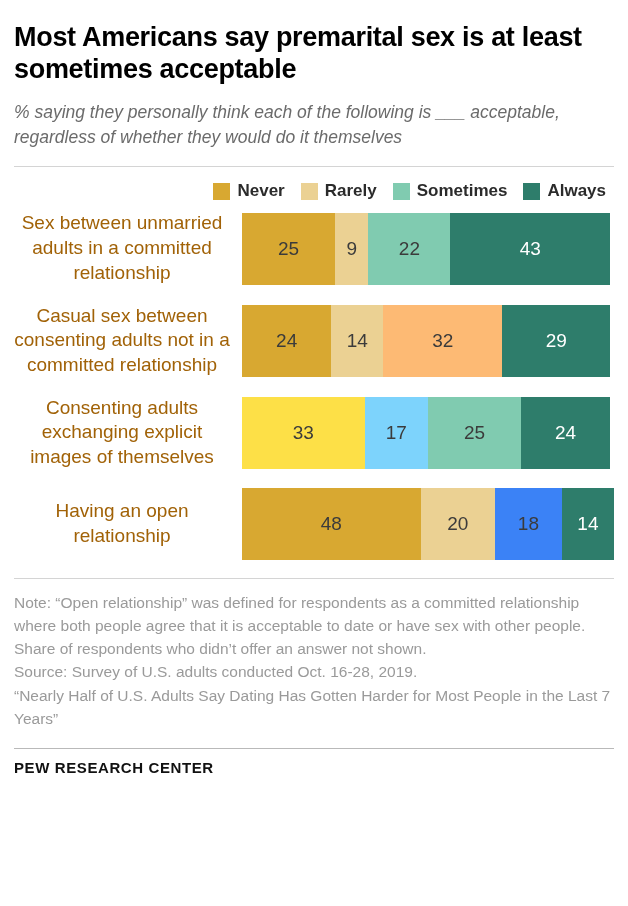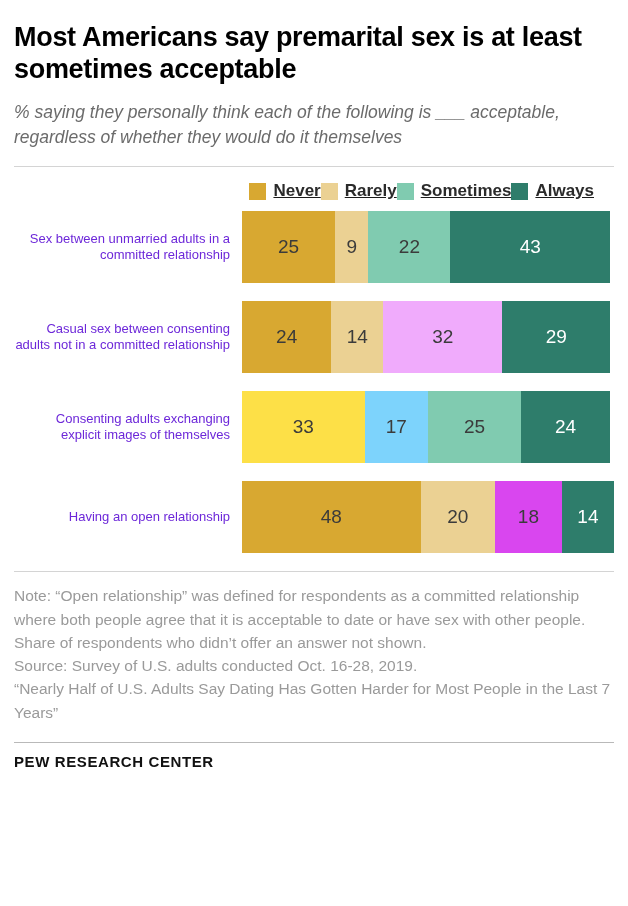--- a/index.html
+++ b/index.html
@@ -42,23 +42,23 @@
     height: 1px;
     background: #d4d4d4;
     margin: 16px 0 0 0;
   }
 
   
   .legend {
     display: flex;
     align-items: center;
     justify-content: flex-end;
-    margin: 14px 16px 10px 0;
+    gap: 16px;
+    margin: 14px 4px 10px 0;
     padding-right: 4px;
-    text-decoration: underline;
   }
   .legend-item {
     display: flex;
     align-items: center;
     gap: 7px;
     font-size: 17px;
     font-weight: bold;
     color: #2b2b2b;
   }
   .legend-swatch {
@@ -71,25 +71,25 @@
   .chart {
     margin-top: 2px;
   }
   .row {
     display: flex;
     align-items: center;
     margin-bottom: 18px;
   }
   .row-label {
     width: 228px;
-    text-align: right;
+    text-align: center;
     padding-right: 12px;
-    font-size: 13px;
+    font-size: 19px;
     line-height: 1.3;
-    color: #6d28d9;
+    color: #a16207;
     box-sizing: border-box;
   }
   .bars {
     flex: 1;
     display: flex;
     height: 72px;
   }
   .seg {
     display: flex;
     align-items: center;
@@ -169,41 +169,41 @@
         <div class="seg dark-text" style="background:#80cbb0;width:22%">22</div>
         <div class="seg light-text" style="background:#2e7d6b;width:43%">43</div>
       </div>
     </div>
 
     <div class="row">
       <div class="row-label">Casual sex between consenting adults not in a committed relationship</div>
       <div class="bars">
         <div class="seg dark-text" style="background:#d8a831;width:24%">24</div>
         <div class="seg dark-text" style="background:#ebd193;width:14%">14</div>
-        <div class="seg dark-text" style="background:#f0abfc;width:32%">32</div>
+        <div class="seg dark-text" style="background:#fdba74;width:32%">32</div>
         <div class="seg light-text" style="background:#2e7d6b;width:29%">29</div>
       </div>
     </div>
 
     <div class="row">
       <div class="row-label">Consenting adults exchanging explicit images of themselves</div>
       <div class="bars">
         <div class="seg dark-text" style="background:#fde047;width:33%">33</div>
         <div class="seg dark-text" style="background:#7dd3fc;width:17%">17</div>
         <div class="seg dark-text" style="background:#80cbb0;width:25%">25</div>
         <div class="seg light-text" style="background:#2e7d6b;width:24%">24</div>
       </div>
     </div>
 
     <div class="row">
       <div class="row-label">Having an open relationship</div>
       <div class="bars">
         <div class="seg dark-text" style="background:#d8a831;width:48%">48</div>
         <div class="seg dark-text" style="background:#ebd193;width:20%">20</div>
-        <div class="seg dark-text" style="background:#d946ef;width:18%">18</div>
+        <div class="seg dark-text" style="background:#3b82f6;width:18%">18</div>
         <div class="seg light-text" style="background:#2e7d6b;width:14%">14</div>
       </div>
     </div>
 
   </div>
 
   <div class="rule-bot"></div>
 
   <div class="notes">
     <p>Note: “Open relationship” was defined for respondents as a committed relationship where both people agree that it is acceptable to date or have sex with other people. Share of respondents who didn’t offer an answer not shown.</p>

